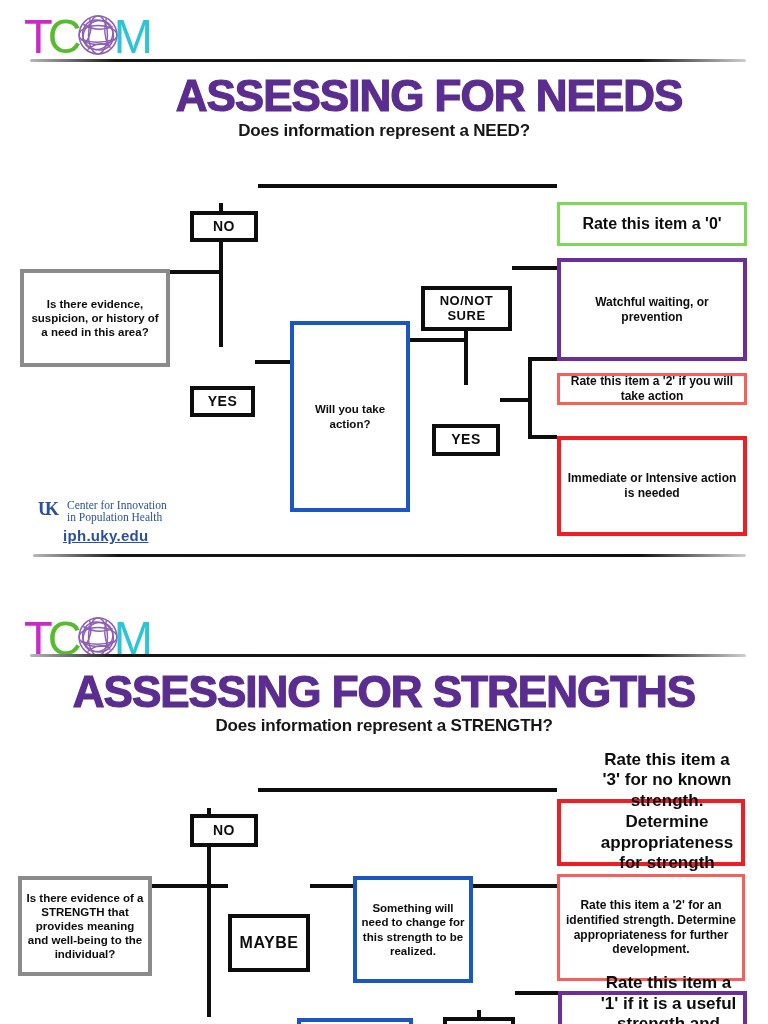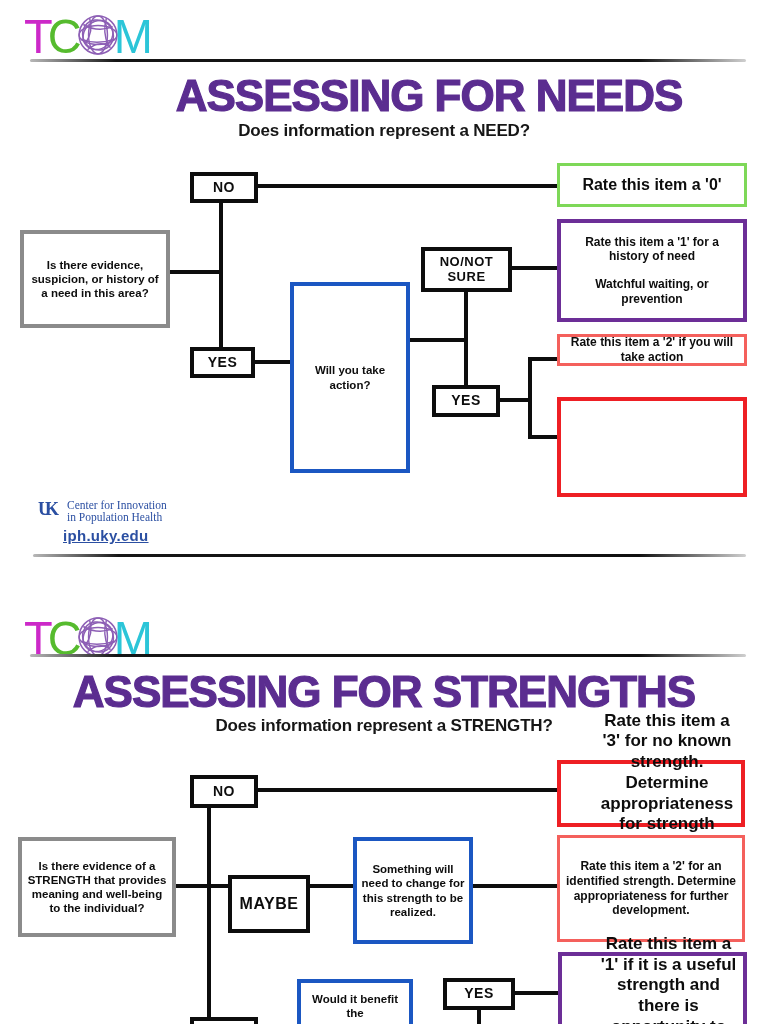--- a/index.html
+++ b/index.html
@@ -22,21 +22,21 @@
     color:var(--title_purple,#5b2d90);-webkit-text-stroke:1.2px var(--title_purple,#5b2d90);
   }
   .page-subtitle{
     position:absolute;left:0;width:768px;text-align:center;
     font-size:17px;font-weight:bold;color:#161616;letter-spacing:-0.2px;
   }
   
   .box{
     position:absolute;box-sizing:border-box;background:#fff;
     display:flex;flex-direction:column;align-items:center;justify-content:center;
-    text-align:center;font-weight:bold;color:#0d0d0d;line-height:1.22;padding:3px 4px;
+    text-align:center;font-weight:bold;color:#0d0d0d;line-height:1.22;padding:3px 4px;margin-top:39px;
   }
   .decision{border:4px solid #0d0d0d;font-size:14px;letter-spacing:0.5px;}
   .q-gray {border:4px solid var(--gray_border,#8b8b8b);font-size:11.5px;}
   .q-blue {border:4px solid var(--blue_border,#1b57c2);font-size:11.5px;}
   .o-green {border:3px solid var(--green_border,#7ed858);font-size:16px;}
   .o-purple{border:4px solid var(--purple_border,#6c2e97);font-size:12px;}
   .o-salmon{border:3px solid var(--salmon_border,#f4605c);font-size:12px;}
   .o-red  {border:4px solid var(--red_border,#ee1f24);font-size:12px;}
   .p2size{font-size:17px;padding-left:36px;}
   .para{margin:0;}
@@ -87,31 +87,31 @@
     <div class="hline" style="left:410px;top:338px;width:58px;"></div>
     <div class="hline" style="left:500px;top:398px;width:32px;"></div>
     <div class="vline" style="left:528px;top:357px;height:82px;"></div>
     <div class="hline" style="left:530px;top:357px;width:27px;"></div>
     <div class="hline" style="left:530px;top:435px;width:27px;"></div>
 
     <div class="box decision" style="left:190px;top:172px;width:68px;height:31px;">NO</div>
     <div class="box o-green" style="left:557px;top:163px;width:190px;height:44px;">Rate this item a '0'</div>
     <div class="box q-gray" style="left:20px;top:230px;width:150px;height:98px;">Is there evidence, suspicion, or history of a need in this area?</div>
     <div class="box o-purple" style="left:557px;top:219px;width:190px;height:103px;">
-      <div class="para">Rate this item a '1' for a history of need</div>
       <div class="para">Watchful waiting, or prevention</div>
     </div>
     <div class="box decision" style="left:421px;top:247px;width:91px;height:45px;font-size:13px;line-height:1.15;">NO/NOT SURE</div>
     <div class="box q-blue" style="left:290px;top:282px;width:120px;height:191px;">
       <div class="para">Will you take action?</div>
     </div>
     <div class="box decision" style="left:190px;top:347px;width:65px;height:31px;">YES</div>
     <div class="box o-salmon" style="left:557px;top:334px;width:190px;height:32px;">Rate this item a '2' if you will take action</div>
     <div class="box decision" style="left:432px;top:385px;width:68px;height:32px;">YES</div>
     <div class="box o-red" style="left:557px;top:397px;width:190px;height:100px;">
+      <div class="para">Immediate or Intensive action is needed</div>
     </div>
 
     <div class="uk-mono" style="left:38px;top:500px;">UK</div>
     <div class="org-name" style="left:67px;top:499px;">
       <div>Center for Innovation</div>
       <div>in Population Health</div>
     </div>
     <div class="iph-link" style="left:63px;top:527px;">iph.uky.edu</div>
     <div class="hrule" style="left:33px;top:554px;width:713px;"></div>
   </div>
@@ -141,21 +141,21 @@
     <div class="vline" style="left:207px;top:808px;height:209px;"></div>
     <div class="hline" style="left:258px;top:788px;width:299px;"></div>
     <div class="hline" style="left:152px;top:884px;width:76px;"></div>
     <div class="hline" style="left:310px;top:884px;width:43px;"></div>
     <div class="hline" style="left:473px;top:884px;width:84px;"></div>
     <div class="hline" style="left:515px;top:991px;width:43px;"></div>
     <div class="vline" style="left:477px;top:1010px;height:14px;"></div>
 
     <div class="box decision" style="left:190px;top:775px;width:68px;height:33px;">NO</div>
     <div class="box o-red p2size" style="left:557px;top:760px;width:188px;height:67px;">Rate this item a '3' for no known strength. Determine appropriateness for strength building activities.</div>
-    <div class="box q-gray" style="left:18px;top:837px;width:158px;height:100px;">Is there evidence of a STRENGTH that provides meaning and well-being to the individual?</div>
+    <div class="box q-gray" style="left:18px;top:837px;width:134px;height:100px;">Is there evidence of a STRENGTH that provides meaning and well-being to the individual?</div>
     <div class="box decision" style="left:228px;top:875px;width:82px;height:58px;font-size:16px;">MAYBE</div>
     <div class="box q-blue" style="left:353px;top:837px;width:120px;height:107px;">Something will need to change for this strength to be realized.</div>
     <div class="box o-salmon" style="left:557px;top:835px;width:188px;height:107px;">Rate this item a '2' for an identified strength. Determine appropriateness for further development.</div>
     <div class="box o-purple p2size" style="left:558px;top:952px;width:189px;height:88px;">Rate this item a '1' if it is a useful strength and there is opportunity to further develop.</div>
     <div class="box decision" style="left:443px;top:978px;width:72px;height:32px;">YES</div>
     <div class="box q-blue topalign" style="left:297px;top:979px;width:116px;height:70px;">Would it benefit the</div>
     <div class="box decision" style="left:190px;top:1017px;width:68px;height:34px;"></div>
   </div>
 
 </div>

